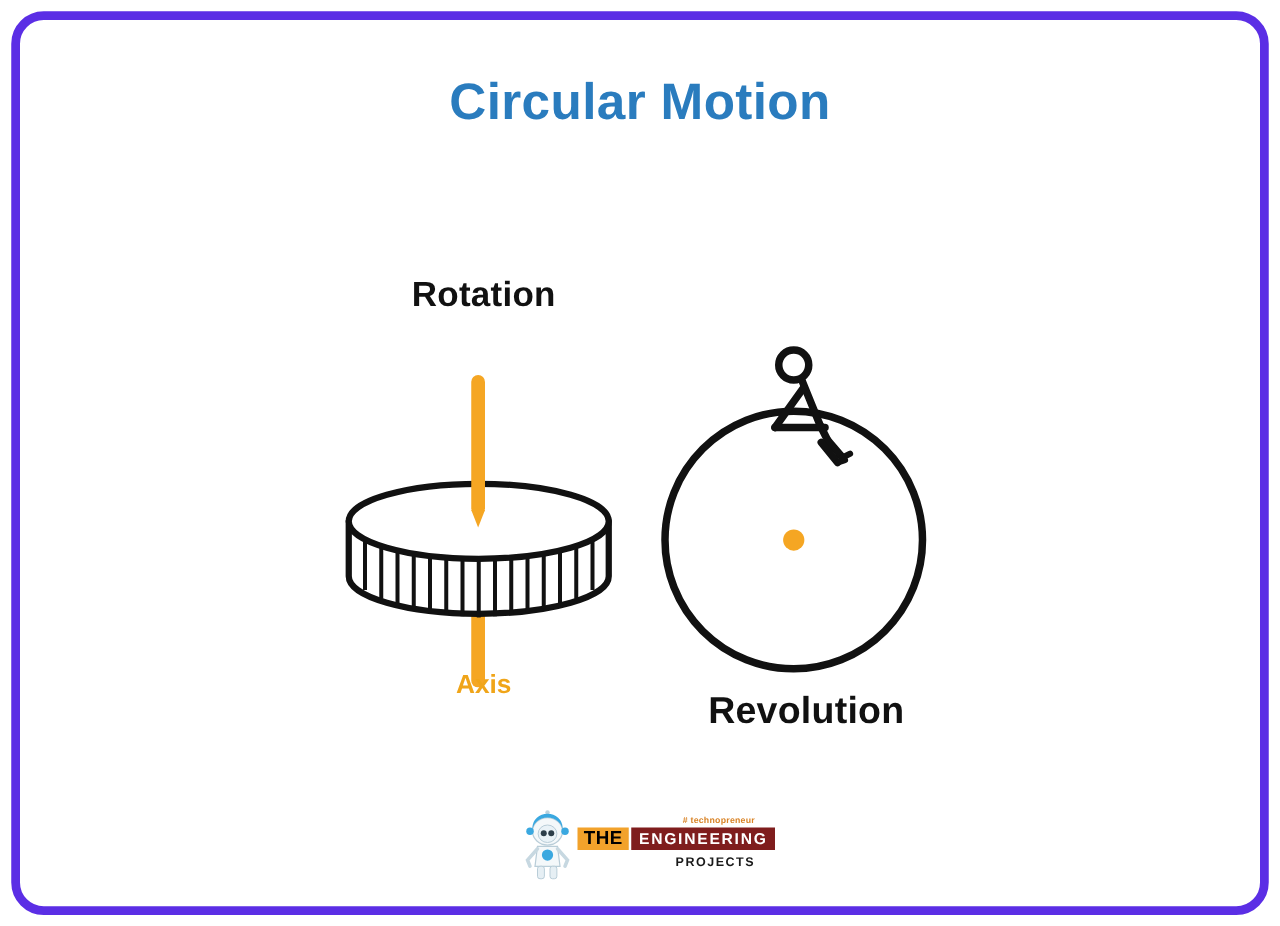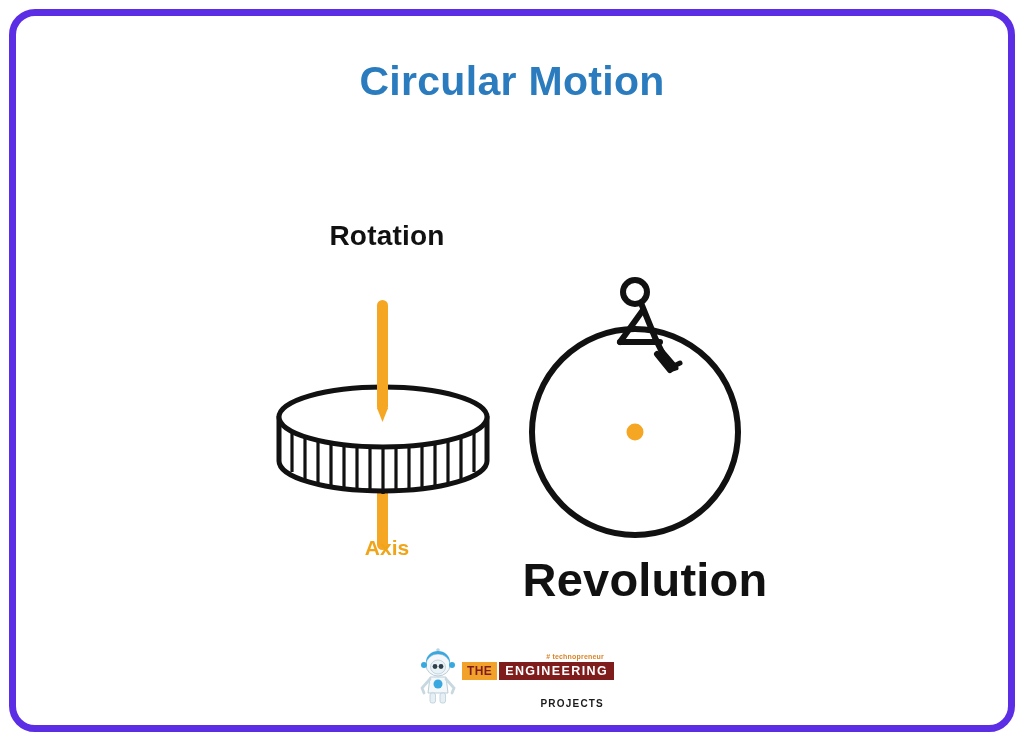--- a/index.html
+++ b/index.html
@@ -89,21 +89,21 @@
     top: 270px;
     width: 270px;
     height: 340px;
   }
   #revolution-label {
     position: absolute;
     left: -10px;
     top: 282px;
     width: 290px;
     text-align: center;
-    font-size: 47px;
+    font-size: 30px;
     font-weight: bold;
     color: #111111;
     letter-spacing: 0.2px;
   }
   #circle-svg {
     position: absolute;
     left: 0;
     top: 0;
   }
 
@@ -136,22 +136,22 @@
     height: 10px;
     line-height: 10px;
   }
   #logo-bar {
     display: flex;
     align-items: stretch;
     height: 18px;
   }
   #logo-the {
     background: #F2A22B;
-    color: #7f1d1d;
-    font-size: 12px;
+    color: #000000;
+    font-size: 15px;
     font-weight: bold;
     line-height: 18px;
     padding: 0 5px;
     letter-spacing: 0.4px;
   }
   #logo-engineering {
     background: #7f1d1d;
     color: #ffffff;
     font-size: 12.5px;
     font-weight: bold;
@@ -162,21 +162,21 @@
     flex: 1;
     text-align: center;
   }
   #logo-projects {
     text-align: right;
     font-size: 10px;
     font-weight: bold;
     color: #1a1a1a;
     letter-spacing: 1.2px;
     padding-right: 4px;
-    padding-top: 18px;
+    padding-top: 5px;
   }
 </style>
 </head>
 <body>
 
 <div id="slide">
 
   <div id="frame"></div>
 
   <div id="title">Circular Motion</div>

